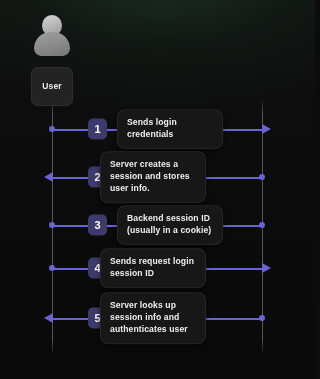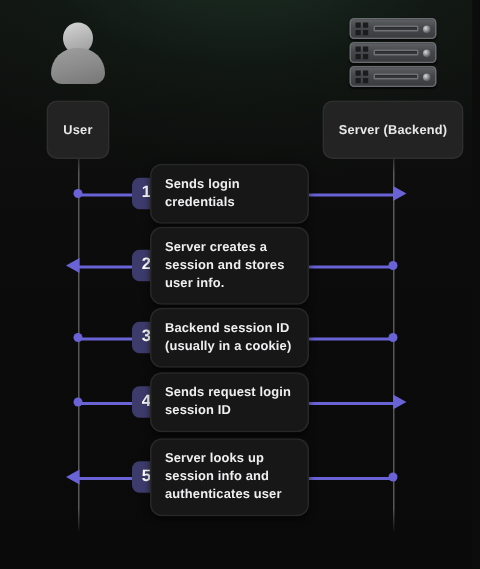--- a/index.html
+++ b/index.html
@@ -171,59 +171,39 @@
     border: 1px solid rgba(255,255,255,0.07);
     border-radius: 8px;
     color: #efeff1;
     font-size: 8.6px;
     line-height: 1.38;
     font-weight: bold;
     letter-spacing: 0.1px;
     padding: 7px 9px;
     box-shadow: 0 2px 5px rgba(0,0,0,0.55);
   }
-  .msgbox.align-left   { text-align: left; }
+  .msgbox.align-left   { text-align: left; margin-left: 17px; }
   .msgbox.align-center { }
 </style>
 </head>
 <body>
 
 <div id="diagram">
 
   <div class="lifeline" id="lifeline-user"></div>
   <div class="lifeline" id="lifeline-server"></div>
 
   <div class="actor" id="actor-user">
     <div class="user-glyph">
       <div class="user-head"></div>
       <div class="user-body"></div>
     </div>
     <div class="actor-pill">User</div>
   </div>
 
-  <div class="actor" id="actor-server">
-    <div class="server-glyph">
-      <div class="rack">
-        <div class="rack-grid"></div>
-        <div class="rack-bar"></div>
-        <div class="rack-led"></div>
-      </div>
-      <div class="rack">
-        <div class="rack-grid"></div>
-        <div class="rack-bar"></div>
-        <div class="rack-led"></div>
-      </div>
-      <div class="rack">
-        <div class="rack-grid"></div>
-        <div class="rack-bar"></div>
-        <div class="rack-led"></div>
-      </div>
-    </div>
-    <div class="actor-pill">Server (Backend)</div>
-  </div>
 
   <div class="row" style="top:129px;">
     <div class="connector conn-left"></div>
     <div class="cap cap-dot at-left"></div>
     <div class="cap cap-arrow to-right"></div>
     <div class="badge">1</div>
     <div class="msgbox align-left">Sends login credentials</div>
   </div>
 
   <div class="row" style="top:177px;">

